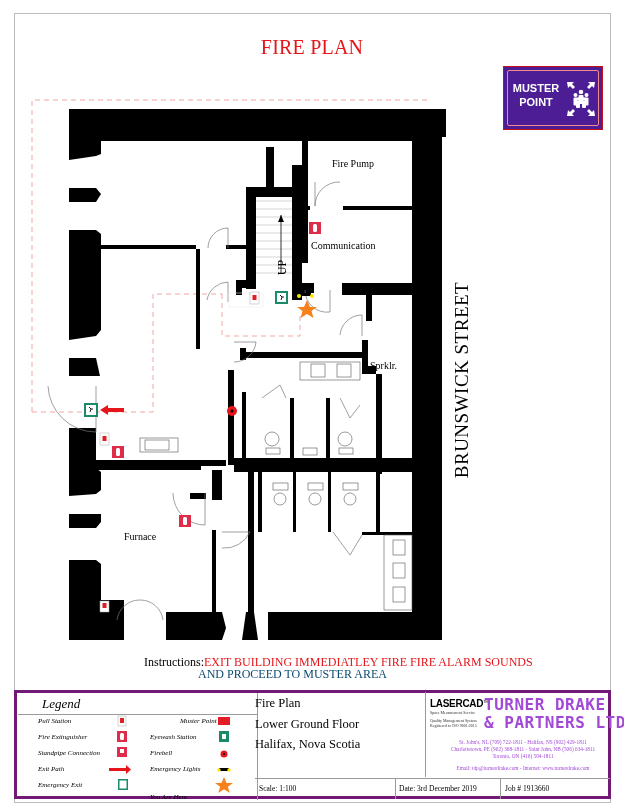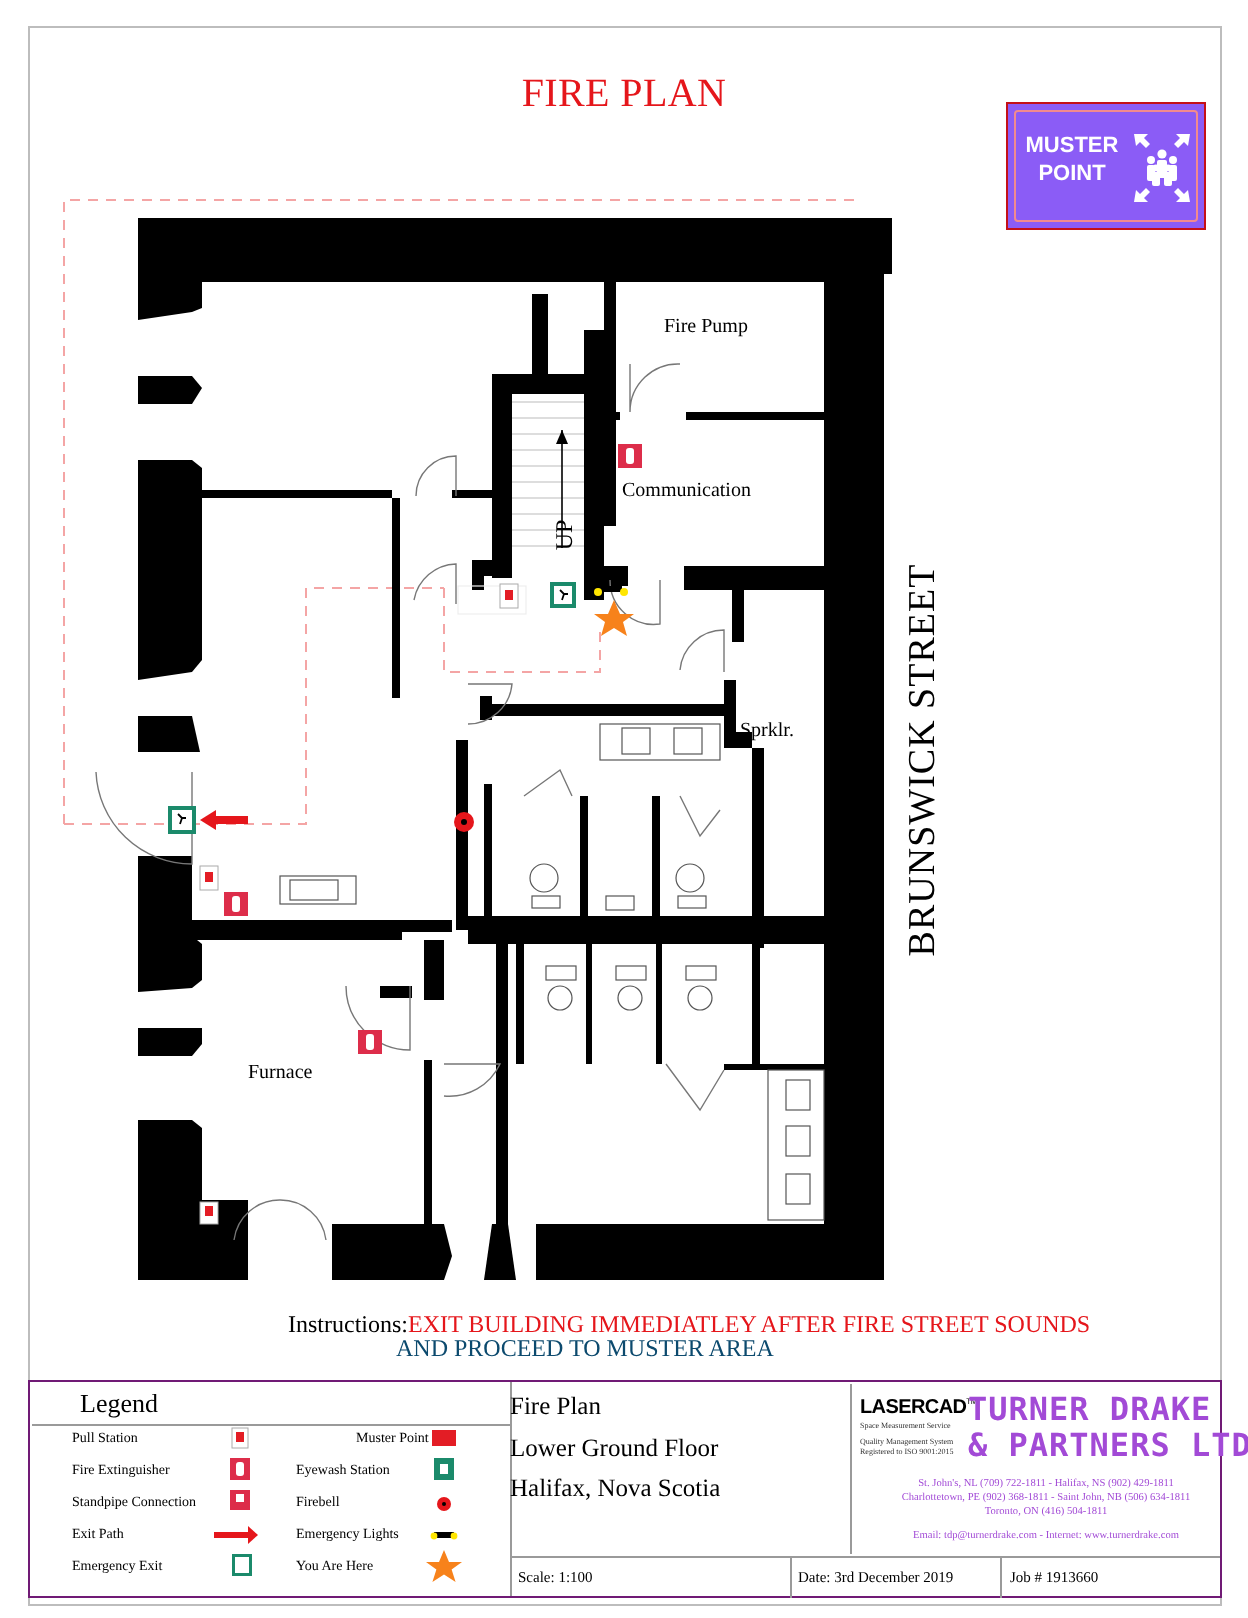--- a/index.html
+++ b/index.html
@@ -1,31 +1,31 @@
 <!DOCTYPE html>
 <html><head>
 <meta charset="utf-8">
 <style>
   html,body{margin:0;padding:0;background:#ffffff;}
   body{width:624px;height:809px;position:relative;overflow:hidden;font-family:"Liberation Serif",serif;}
   .page{position:absolute;left:14px;top:13px;width:597px;height:790px;border:1px solid #bdbdbd;box-sizing:border-box;background:#fff;}
   .title{position:absolute;left:0;width:624px;top:36px;text-align:center;color:#e5161b;font-size:20px;letter-spacing:0.2px;}
-  .muster{position:absolute;left:503px;top:51px;width:100px;height:64px;background:#8b5cf6;border:1px solid #c41018;box-sizing:border-box;}
+  .muster{position:absolute;left:503px;top:66px;width:100px;height:64px;background:#4c1d95;border:1px solid #c41018;box-sizing:border-box;}
   .muster-inner{position:absolute;left:3px;top:3px;right:3px;bottom:3px;border:1px solid #f28a8e;border-radius:2px;}
   .muster-text{position:absolute;left:7px;top:14px;width:50px;color:#fff;font-family:"Liberation Sans",sans-serif;font-weight:bold;font-size:11px;line-height:14px;text-align:center;}
   .muster-icon{position:absolute;left:61px;top:12px;}
   svg.plan{position:absolute;left:0;top:0;}
   .label{position:absolute;font-size:10px;color:#000;white-space:nowrap;}
   .street{position:absolute;left:462px;top:380px;transform:translate(-50%,-50%) rotate(-90deg);font-size:19px;white-space:nowrap;letter-spacing:0.5px;}
   .instr{position:absolute;left:144px;top:656px;font-size:12px;line-height:12px;}
   .instr .k{color:#000;}
   .instr .v{color:#e5161b;}
   .instr .v2{position:absolute;left:54px;top:12px;color:#0c4a6e;white-space:nowrap;}
   
-  .tb{position:absolute;left:14px;top:690px;width:597px;height:109px;border:1px solid #701a75;box-sizing:border-box;}
+  .tb{position:absolute;left:14px;top:690px;width:597px;height:109px;border:3px solid #701a75;box-sizing:border-box;font-style:italic;}
   .legend{position:absolute;left:1px;top:0;width:239px;height:107px;border-right:1px solid #9a9a9a;}
   .legend-title{position:absolute;left:24px;top:3px;font-size:13px;}
   .legend-line{position:absolute;left:0;right:0;top:21px;border-top:1px solid #9a9a9a;}
   .lg{position:absolute;font-size:7px;white-space:nowrap;}
   .info{position:absolute;left:255px;top:693px;font-size:12.5px;line-height:20.5px;}
   .info div{white-space:nowrap;}
   .company{position:absolute;left:425px;top:692px;width:184px;height:85px;border-left:1px solid #9a9a9a;}
   .laser{position:absolute;left:4px;top:6px;font-family:"Liberation Sans",sans-serif;font-weight:bold;font-size:10px;letter-spacing:-0.3px;}
   .laser-sub{position:absolute;left:4px;top:18px;font-size:4px;line-height:5px;color:#333;}
   .td1{position:absolute;left:58px;top:3px;color:#a24ad6;font-family:"DejaVu Sans Mono",monospace;font-weight:bold;font-size:16px;letter-spacing:0.5px;white-space:nowrap;}
@@ -254,38 +254,38 @@
 
 <div class="label" style="left:332px;top:158px;">Fire Pump</div>
 <div class="label" style="left:311px;top:240px;">Communication</div>
 <div class="label" style="left:370px;top:360px;">Sprklr.</div>
 <div class="label" style="left:124px;top:531px;">Furnace</div>
 <div class="label" style="left:275px;top:260px;transform:rotate(-90deg);font-size:12px;">UP</div>
 
 <div class="street">BRUNSWICK STREET</div>
 
 <div class="instr">
-  <span class="k">Instructions:</span><span class="v">EXIT BUILDING IMMEDIATLEY AFTER FIRE STREET SOUNDS</span>
+  <span class="k">Instructions:</span><span class="v">EXIT BUILDING IMMEDIATLEY FIRE FIRE ALARM SOUNDS</span>
   <div class="v2">AND PROCEED TO MUSTER AREA</div>
 </div>
 
 <div class="tb">
   <div class="legend">
     <div class="legend-title">Legend</div>
     <div class="legend-line"></div>
     <div class="lg" style="left:20px;top:24px;">Pull Station</div>
     <div class="lg" style="left:20px;top:40px;">Fire Extinguisher</div>
     <div class="lg" style="left:20px;top:56px;">Standpipe Connection</div>
     <div class="lg" style="left:20px;top:72px;">Exit Path</div>
     <div class="lg" style="left:20px;top:88px;">Emergency Exit</div>
     <div class="lg" style="left:132px;top:24px;padding-left:30px;">Muster Point</div>
     <div class="lg" style="left:132px;top:40px;">Eyewash Station</div>
     <div class="lg" style="left:132px;top:56px;">Firebell</div>
     <div class="lg" style="left:132px;top:72px;">Emergency Lights</div>
-    <div class="lg" style="left:132px;top:88px;">You Are Here</div>
+    <div class="lg" style="left:132px;top:100px;">You Are Here</div>
     <svg style="position:absolute;left:0;top:0;" width="239" height="107">
       <g>
           <rect x="100" y="23" width="8" height="10" fill="#fff" stroke="#aaa" stroke-width="0.5"></rect>
           <rect x="102" y="25" width="4" height="5" fill="#e31d25"></rect>
         </g>
       <g>
           <rect x="99" y="38" width="10" height="11" fill="#dd2d4a"></rect>
           <rect x="102" y="40" width="4" height="7" fill="#fff" rx="1.5"></rect>
         </g>
       <g>

